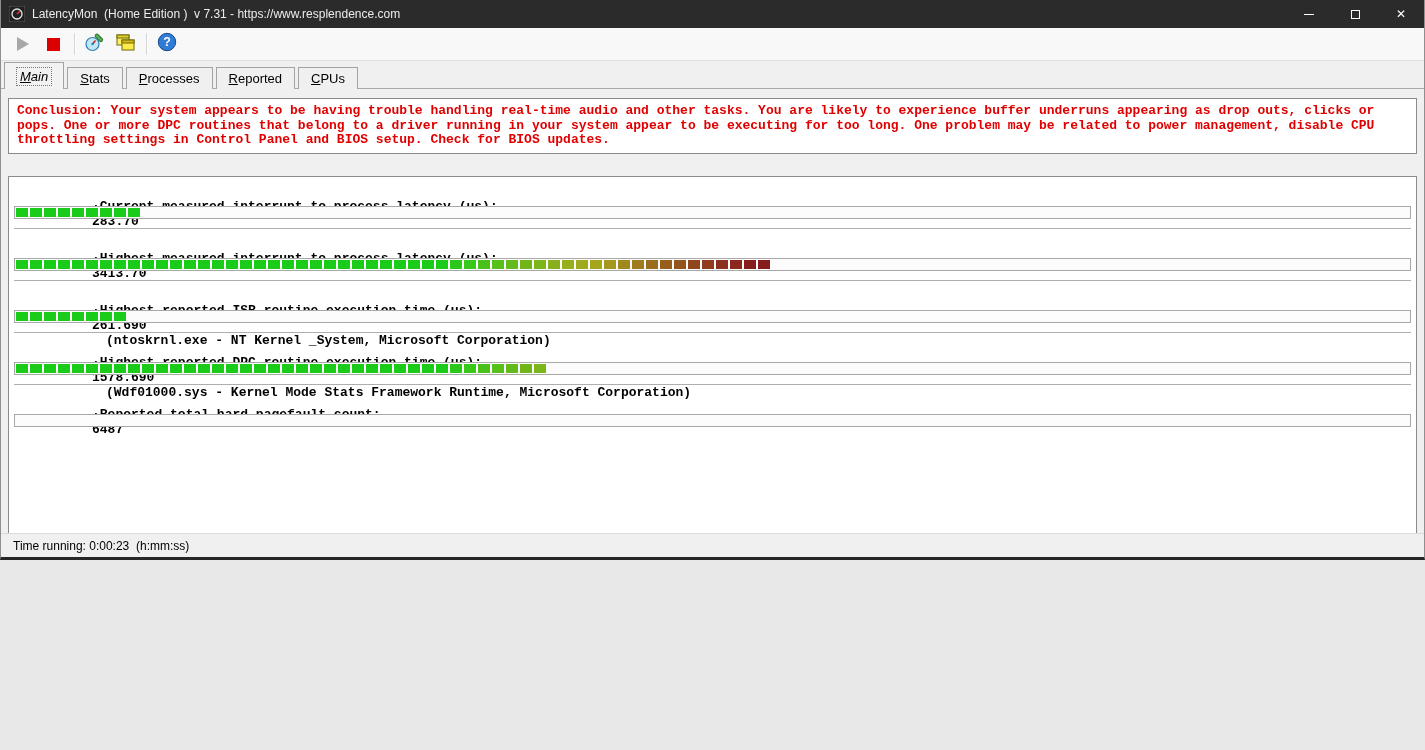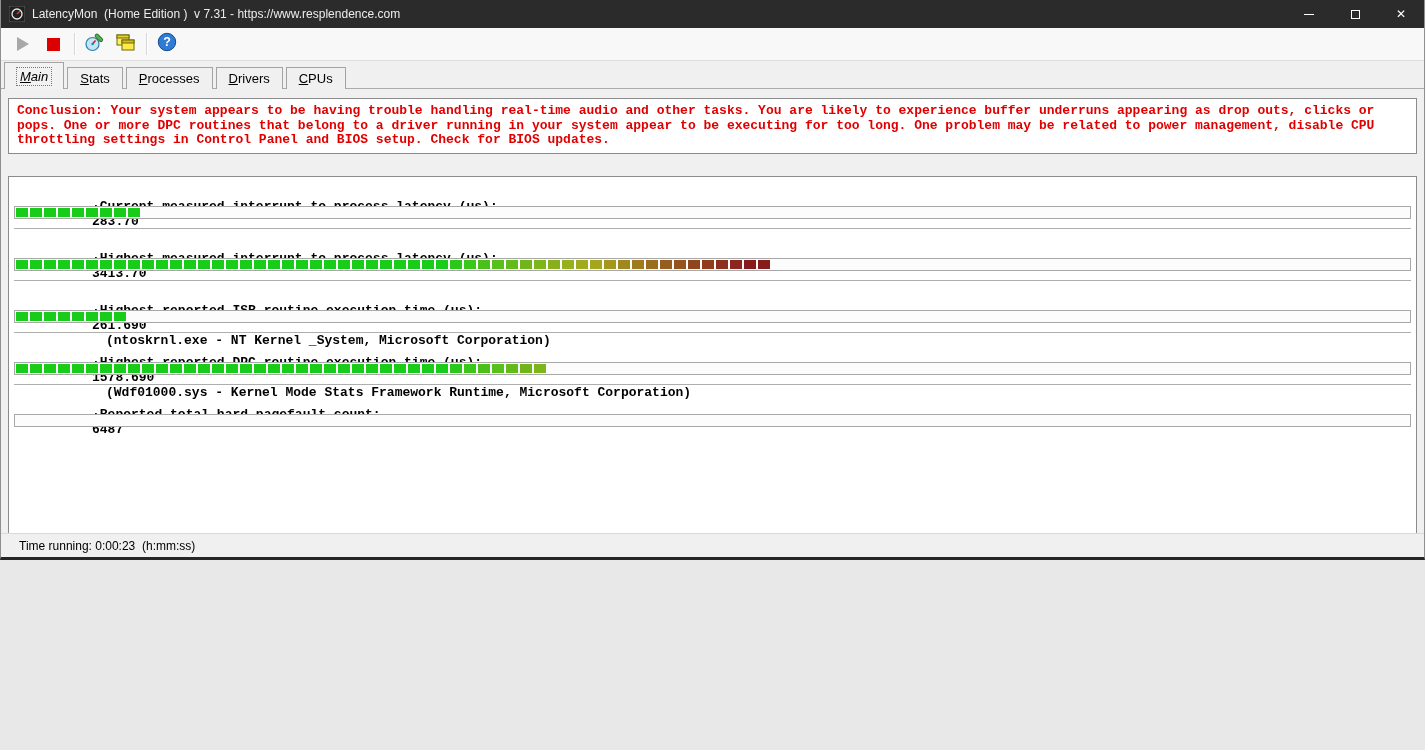--- a/index.html
+++ b/index.html
@@ -53,21 +53,21 @@
   .stats-panel { height:458px; padding:0 5px; overflow:hidden; }
 
   .stat-row { padding-top:7px; }
   .stat-row:not(:last-child) { border-bottom:1px solid #aeaeae; box-shadow:0 1px 0 #ffffff; }
   .stat-line { height:17px; margin-bottom:5px; white-space:pre; }
   .stat-detail { margin-left:14px; }
   .bar-track { height:13px; border:1px solid #a8a8a8; background:#fcfcfc; position:relative; margin-bottom:9px; }
   .bar-seg { position:absolute; top:1px; bottom:1px; width:12px; }
 
   
-  .statusbar { flex:0 0 24px; background:#f0f0f0; border-top:1px solid #dadada; display:flex; align-items:center; padding-left:18px; font-size:12px; color:#000; }
+  .statusbar { flex:0 0 24px; background:#f0f0f0; border-top:1px solid #dadada; display:flex; align-items:center; padding-left:12px; font-size:12px; color:#000; }
   .statusbar-text { white-space:pre; }
 </style>
 </head>
 <body>
 
 <div class="window">
 
   <div class="titlebar">
     <span class="app-icon-wrap">
       <svg width="16" height="16" viewBox="0 0 16 16">
@@ -135,21 +135,21 @@
     <div class="tab selected">
         <span class="tab-label">Main</span>
       </div>
     <div class="tab">
         <span class="tab-label">Stats</span>
       </div>
     <div class="tab">
         <span class="tab-label">Processes</span>
       </div>
     <div class="tab">
-        <span class="tab-label">Drivers</span>
+        <span class="tab-label">Reported</span>
       </div>
     <div class="tab">
         <span class="tab-label">CPUs</span>
       </div>
   </div>
 
   <div class="content">
 
 
     <div class="panel conclusion-panel" style="color: rgb(224, 0, 0);">Conclusion: Your system appears to be having trouble handling real-time audio and other tasks. You are likely to experience buffer underruns appearing as drop outs, clicks or pops. One or more DPC routines that belong to a driver running in your system appear to be executing for too long. One problem may be related to power management, disable CPU throttling settings in Control Panel and BIOS setup. Check for BIOS updates.</div>

